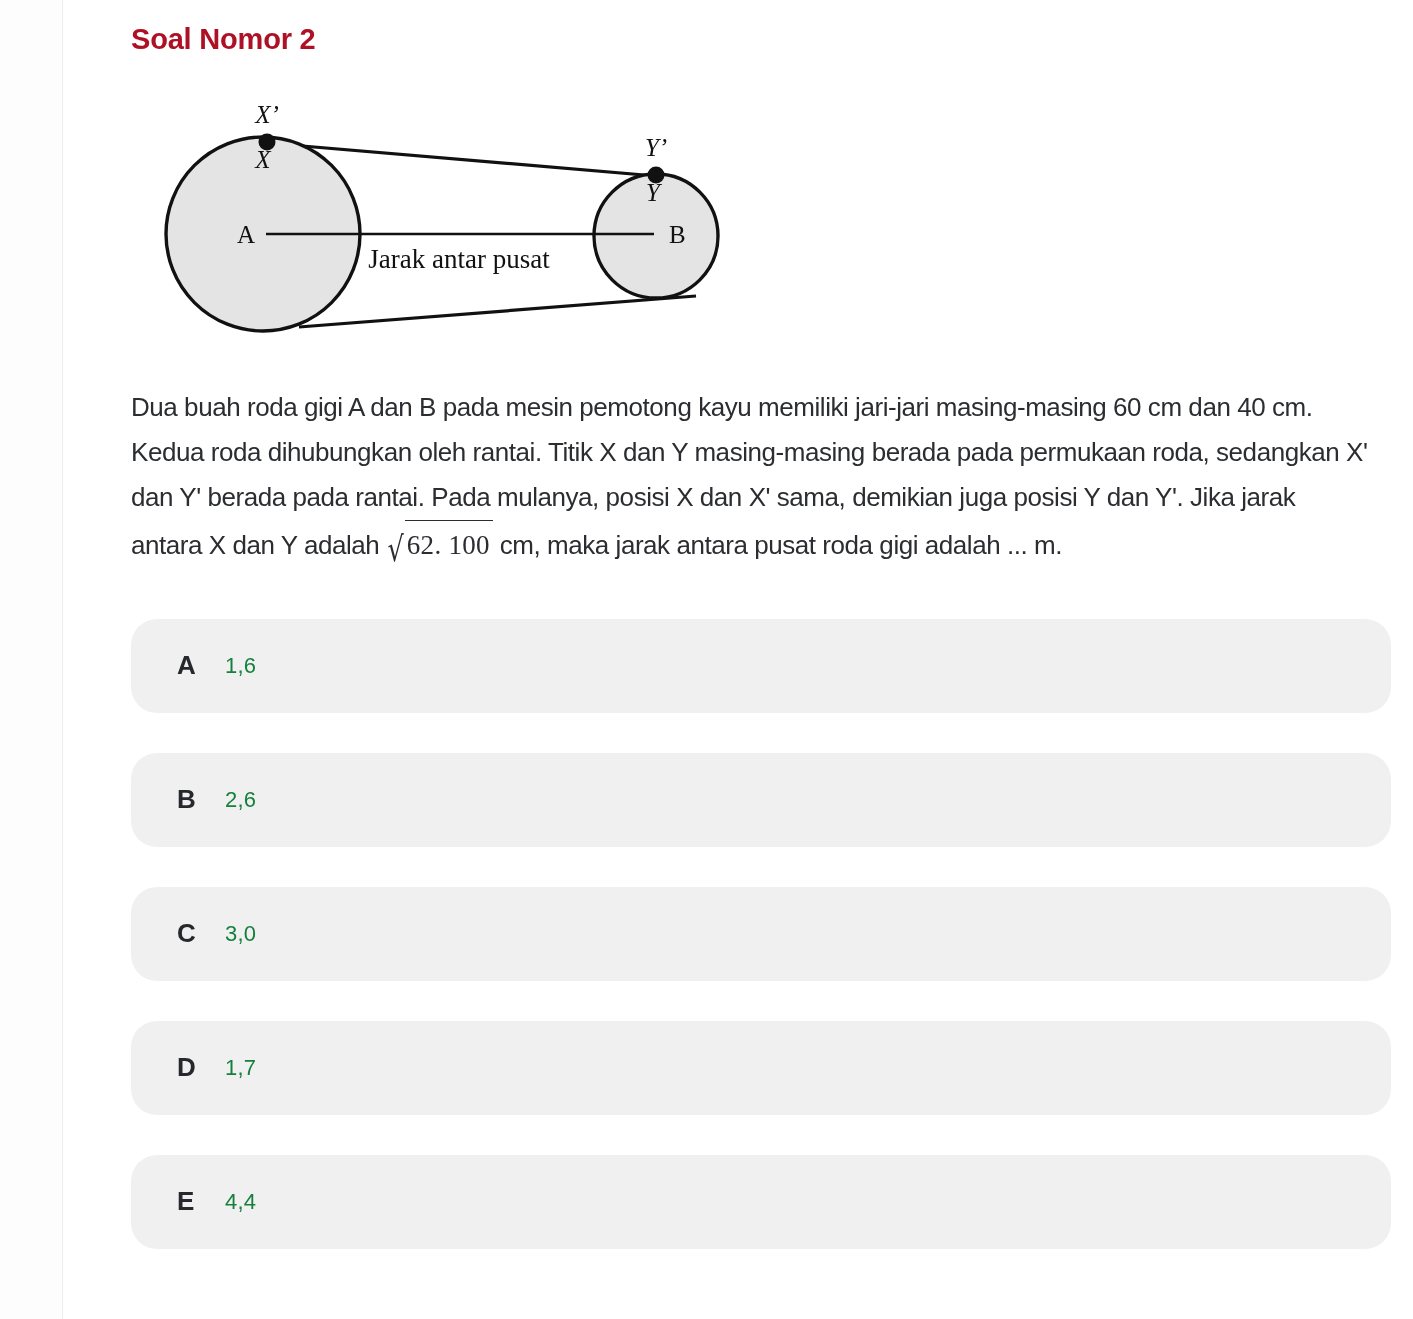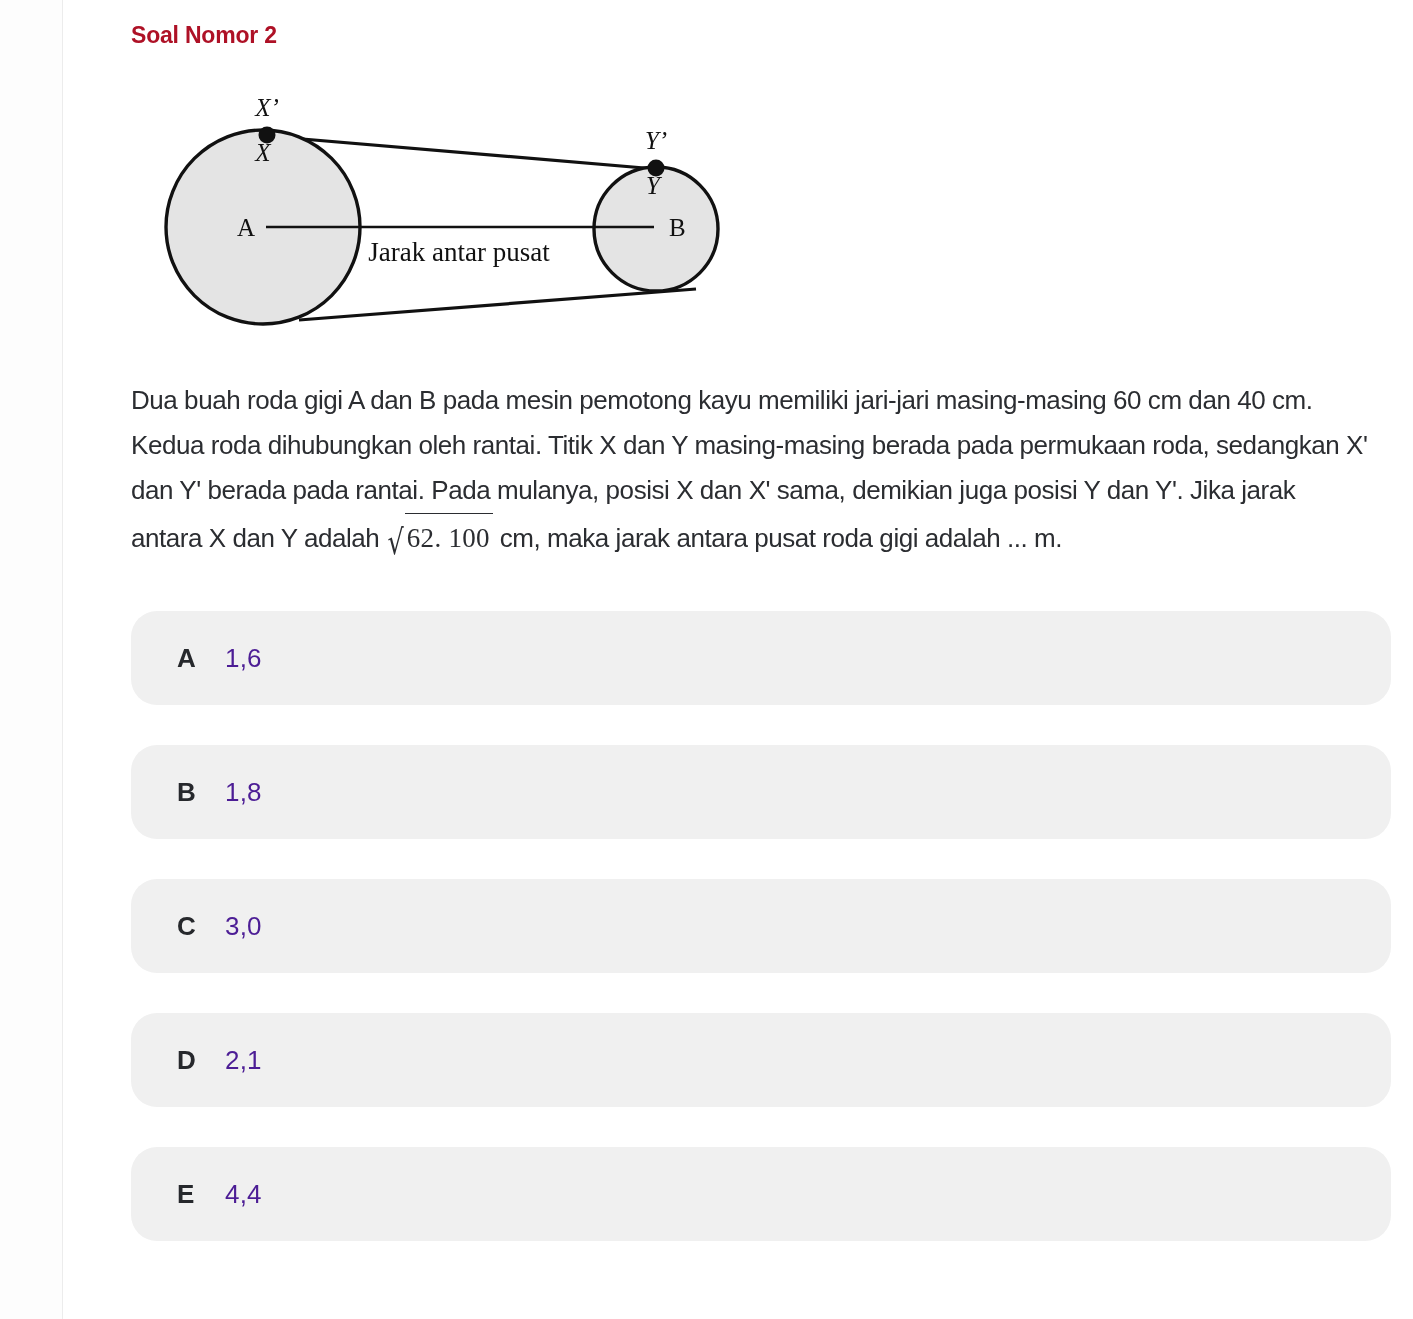--- a/index.html
+++ b/index.html
@@ -44,21 +44,21 @@
     padding: 0;
   }
 
   .content {
     padding-left: 68px;
     padding-right: 22px;
     padding-top: 22px;
   }
 
   .q-title {
-    font-size: 23px;
+    font-size: 29px;
     font-weight: bold;
     color: #ae1126;
     letter-spacing: -0.2px;
     margin: 0 0 0 0;
     line-height: 1.2;
   }
 
   .figure-wrap {
     margin-top: 44px;
     margin-left: 10px;
@@ -113,22 +113,22 @@
     cursor: pointer;
   }
   .option-letter {
     font-size: 26px;
     font-weight: 700;
     color: #26282c;
     width: 48px;
     flex: none;
   }
   .option-value {
-    font-size: 26px;
-    color: #4c1d95;
+    font-size: 22px;
+    color: #15803d;
     font-weight: 400;
     letter-spacing: 0.2px;
   }
 
   
   .lbl {
     font-family: "Liberation Serif", serif;
     font-size: 25px;
     fill: #111111;
   }
@@ -192,31 +192,31 @@
 
   <div class="options">
 
     <div class="option">
       <span class="option-letter">A</span>
       <span class="option-value">1,6</span>
     </div>
 
     <div class="option">
       <span class="option-letter">B</span>
-      <span class="option-value">1,8</span>
+      <span class="option-value">2,6</span>
     </div>
 
     <div class="option">
       <span class="option-letter">C</span>
       <span class="option-value">3,0</span>
     </div>
 
     <div class="option">
       <span class="option-letter">D</span>
-      <span class="option-value">2,1</span>
+      <span class="option-value">1,7</span>
     </div>
 
     <div class="option">
       <span class="option-letter">E</span>
       <span class="option-value">4,4</span>
     </div>
 
   </div>
 
 </div>

